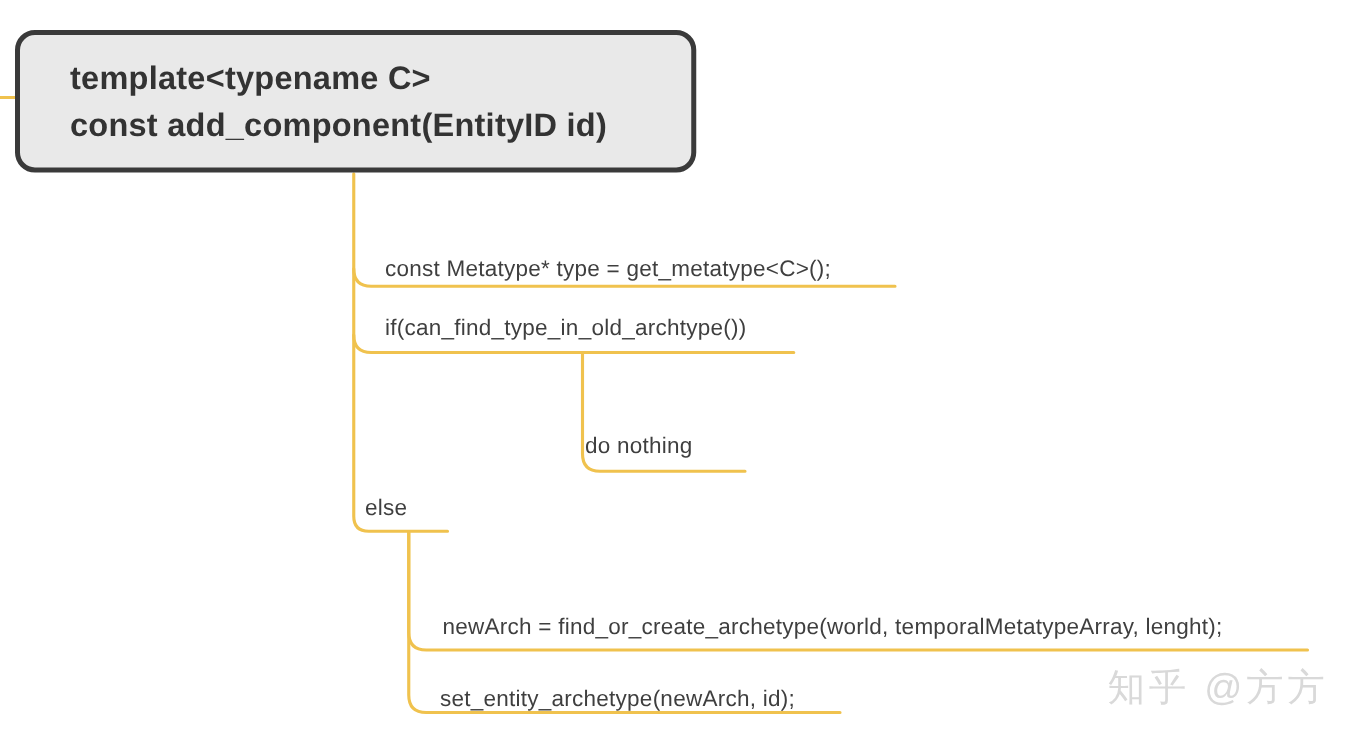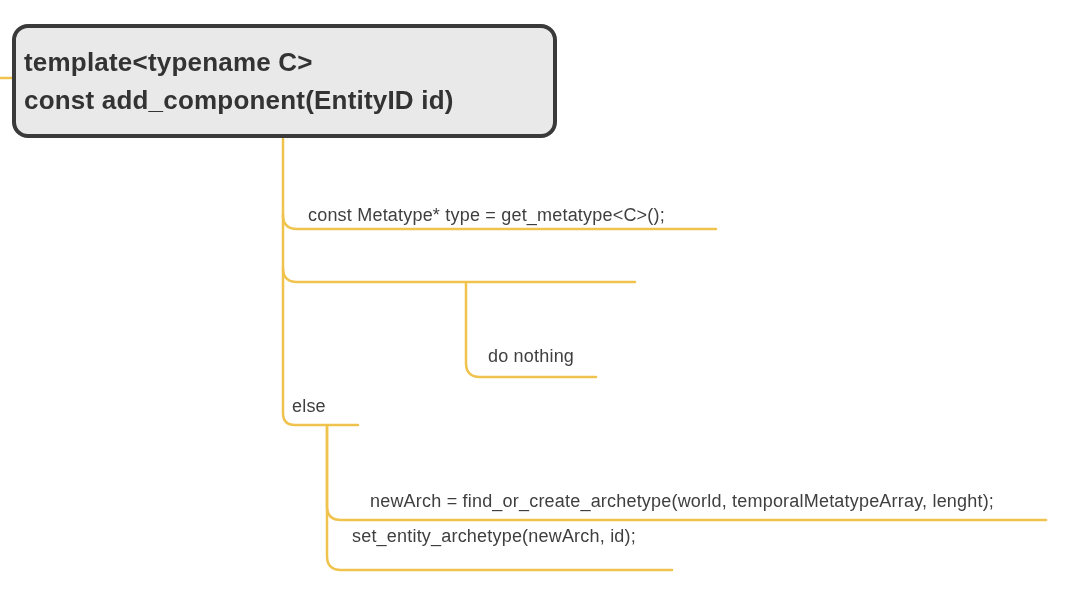--- a/index.html
+++ b/index.html
@@ -33,21 +33,21 @@
   .root-node{
     position:absolute;
     left:12px;top:24px;
     width:545px;height:114px;
     background:var(--node-fill);
     border:4px solid var(--node-border);
     border-radius:16px;
     display:flex;
     flex-direction:column;
     justify-content:center;
-    padding-left:8px;
+    padding-left:40px;
     cursor:default;
   }
   .root-node .line{
     font-size:26px;
     font-weight:bold;
     line-height:38px;
     color:#333333;
     letter-spacing:0.2px;
     white-space:nowrap;
   }
@@ -86,23 +86,25 @@
     <path d="M 327 426 V 556 Q 327 570 341 570 H 672"></path>
   </svg>
 
   <div class="root-node">
     <div class="line">template&lt;typename C&gt;</div>
     <div class="line">const add_component(EntityID id)</div>
   </div>
 
   <div class="topic" style="left:308px;top:205px;">const Metatype* type = get_metatype&lt;C&gt;();</div>
 
+  <div class="topic" style="left:308px;top:252px;">if(can_find_type_in_old_archtype())</div>
 
-  <div class="topic" style="left:488px;top:346px;">do nothing</div>
+  <div class="topic" style="left:468px;top:346px;">do nothing</div>
 
   <div class="topic" style="left:292px;top:396px;">else</div>
 
-  <div class="topic" style="left:370px;top:491px;">newArch = find_or_create_archetype(world, temporalMetatypeArray, lenght);</div>
+  <div class="topic" style="left:354px;top:491px;">newArch = find_or_create_archetype(world, temporalMetatypeArray, lenght);</div>
 
-  <div class="topic" style="left:352px;top:526px;">set_entity_archetype(newArch, id);</div>
+  <div class="topic" style="left:352px;top:549px;">set_entity_archetype(newArch, id);</div>
 
+  <div class="watermark">知乎 @方方</div>
 
 </div>
 
 </body></html>

